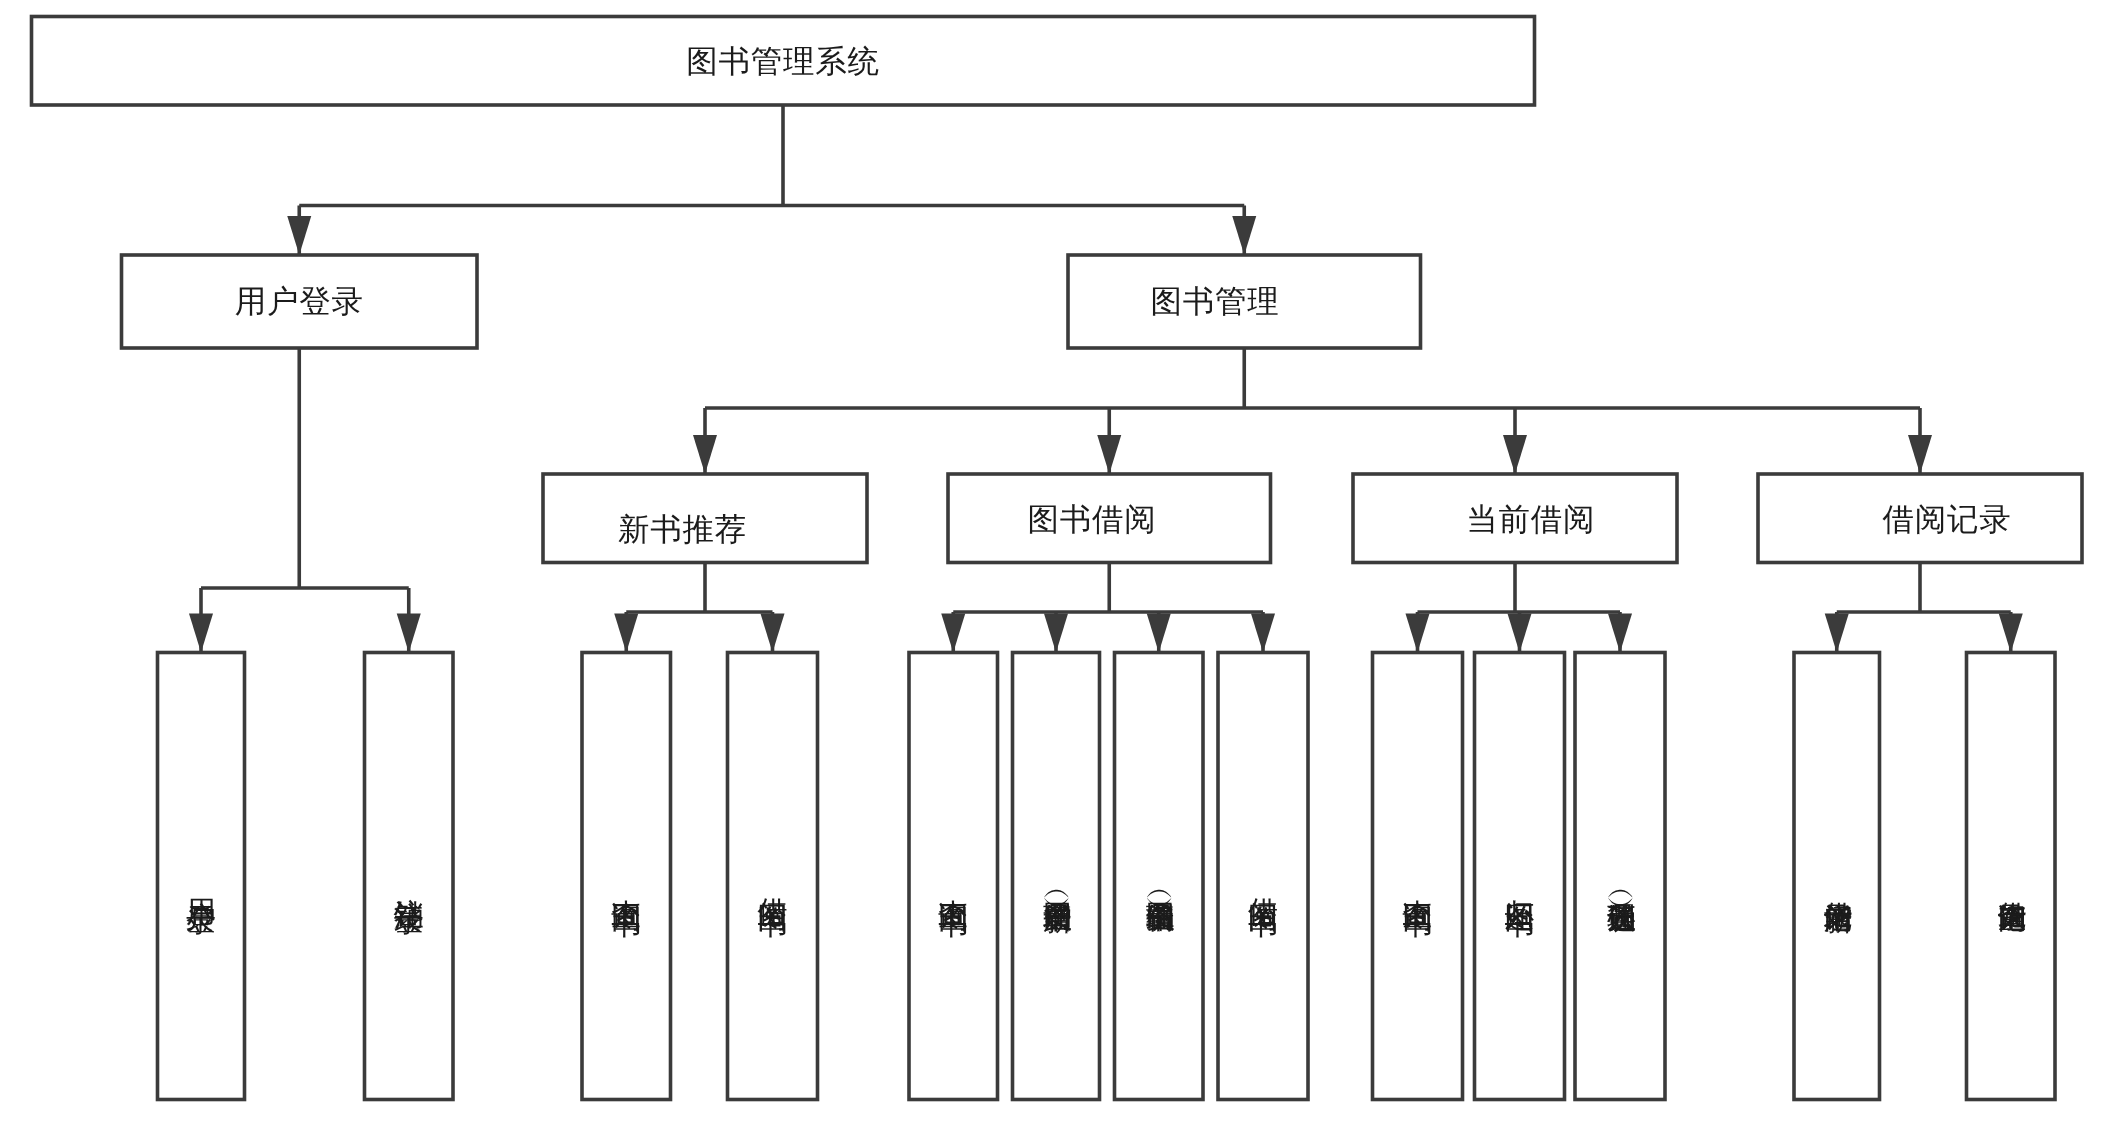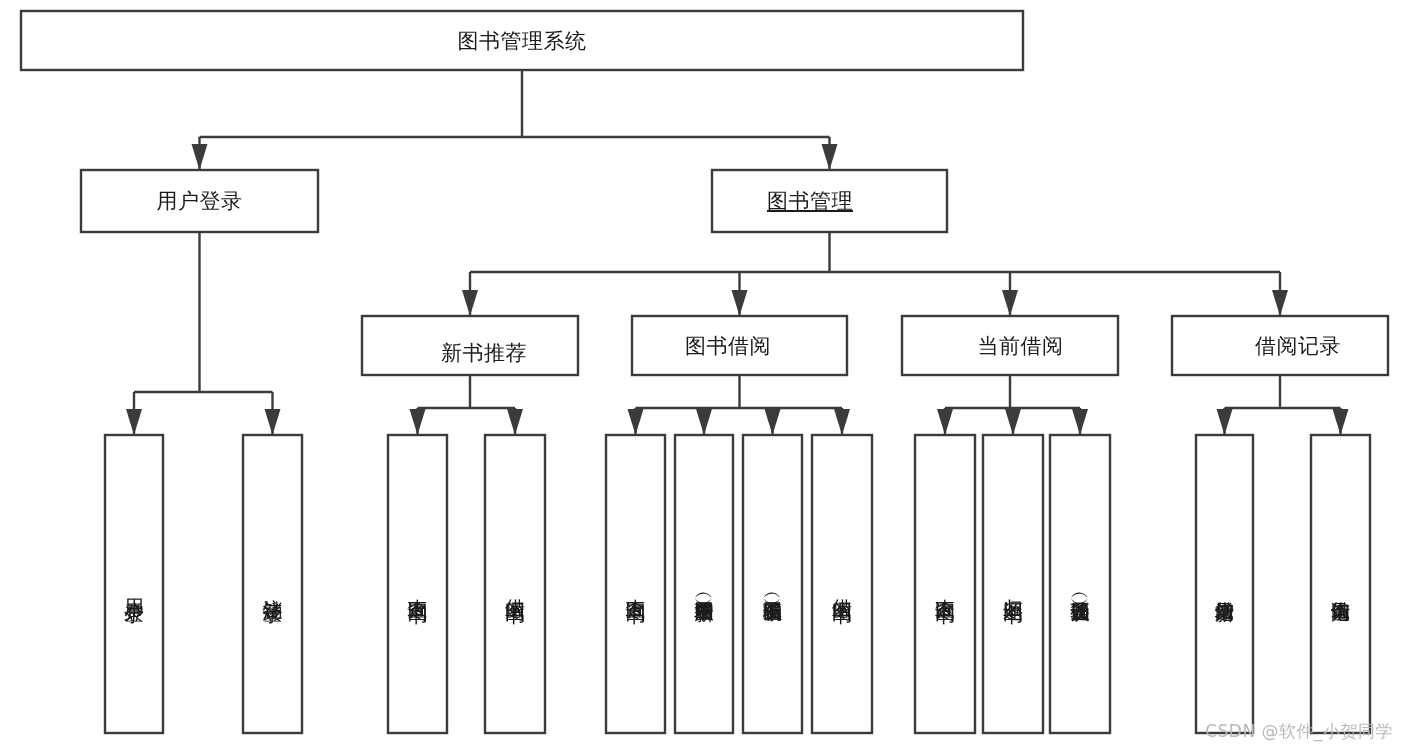--- a/index.html
+++ b/index.html
@@ -163,34 +163,33 @@
         <rect x="983" y="435" width="60" height="298" class="node-box"></rect>
         <rect x="1050" y="435" width="60" height="298" class="node-box"></rect>
         <rect x="1196" y="435" width="57" height="298" class="node-box"></rect>
         <rect x="1311" y="435" width="59" height="298" class="node-box"></rect>
       </g>
   </svg>
 
   <div id="labels-layer">
       <div class="label label-h" style="left: 21px; top: 11px; width: 1002px; height: 59px;">图书管理系统</div>
       <div class="label label-h" style="left: 81px; top: 170px; width: 237px; height: 62px;">用户登录</div>
-      <div class="label label-h" style="left: 712px; top: 170px; width: 196px; height: 62px; text-decoration: underline;">图书管理</div>
-      <div class="label label-h" style="left: 376px; top: 316px; width: 216px; height: 73px;">新书推荐</div>
+      <div class="label label-h" style="left: 712px; top: 170px; width: 196px; height: 62px;">图书管理</div>
+      <div class="label label-h" style="left: 347px; top: 316px; width: 216px; height: 73px;">新书推荐</div>
       <div class="label label-h" style="left: 632px; top: 316px; width: 192px; height: 59px;">图书借阅</div>
       <div class="label label-h" style="left: 902px; top: 316px; width: 237px; height: 59px;">当前借阅</div>
       <div class="label label-h" style="left: 1172px; top: 316px; width: 252px; height: 59px;">借阅记录</div>
       <div class="label label-v" style="left: 105px; top: 435px; width: 58px; height: 298px;">用户登录</div>
       <div class="label label-v" style="left: 243px; top: 435px; width: 59px; height: 298px;">注销登录</div>
       <div class="label label-v" style="left: 388px; top: 435px; width: 59px; height: 298px;">查询图书</div>
       <div class="label label-v" style="left: 485px; top: 435px; width: 60px; height: 298px;">借阅图书</div>
       <div class="label label-v" style="left: 606px; top: 435px; width: 59px; height: 298px;">查询图书</div>
       <div class="label label-v tight" style="left: 675px; top: 435px; width: 58px; height: 298px;">新增图书（管理员）</div>
       <div class="label label-v tight" style="left: 743px; top: 435px; width: 59px; height: 298px;">编辑图书（管理员）</div>
       <div class="label label-v" style="left: 812px; top: 435px; width: 60px; height: 298px;">借阅图书</div>
       <div class="label label-v" style="left: 915px; top: 435px; width: 60px; height: 298px;">查询图书</div>
       <div class="label label-v" style="left: 983px; top: 435px; width: 60px; height: 298px;">归还图书</div>
       <div class="label label-v tight" style="left: 1050px; top: 435px; width: 60px; height: 298px;">确认归还（管理员）</div>
       <div class="label label-v tight" style="left: 1196px; top: 435px; width: 57px; height: 298px;">新增借阅记录</div>
       <div class="label label-v tight" style="left: 1311px; top: 435px; width: 59px; height: 298px;">查询借阅记录</div>
     </div>
 
-  <div class="watermark">CSDN @软件_小贺同学</div>
 </div>
 
 </body></html>

